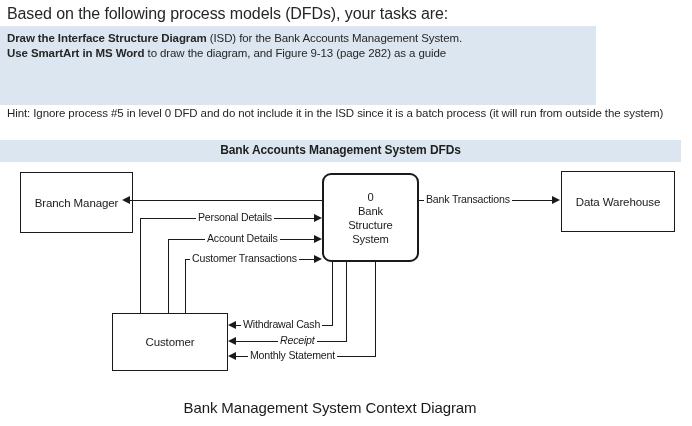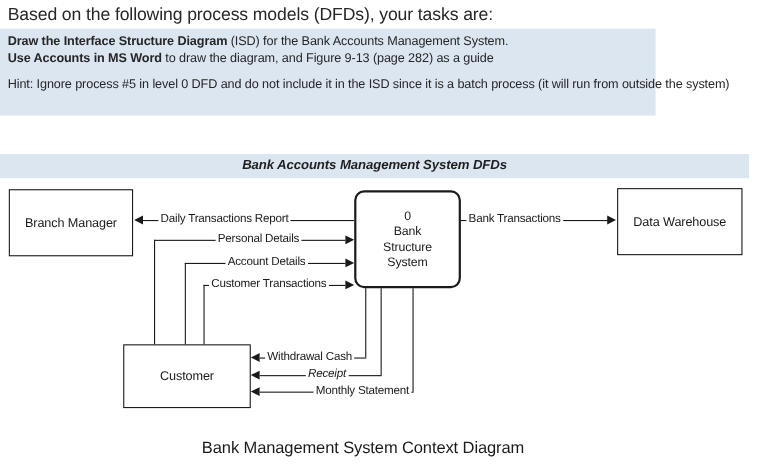--- a/index.html
+++ b/index.html
@@ -36,32 +36,31 @@
     background: #dce6f1;
   }
   .hl-text {
     position: absolute;
     font-size: 11.5px;
     color: #262626;
     letter-spacing: -0.1px;
     line-height: 15px;
     white-space: nowrap;
   }
-  .hl-text.wrapped { white-space: normal; }
+  .hl-text.wrapped { white-space: normal; margin-top: 36px; }
   .bold { font-weight: bold; }
 
   
   .diagram-title-bar {
     position: absolute;
     left: 0px;
     top: 140px;
     width: 681px;
     height: 22px;
     background: #dce6f1;
-    font-style: italic;
   }
   .diagram-title {
     position: absolute;
     left: 0;
     top: 3px;
     width: 681px;
     text-align: center;
     font-size: 12px;
     font-weight: bold;
     color: #1f1f1f;
@@ -83,21 +82,21 @@
     border: 1.4px solid #1a1a1a;
     box-sizing: border-box;
     display: flex;
     align-items: center;
     justify-content: center;
     font-size: 11.5px;
     color: #1a1a1a;
     letter-spacing: -0.1px;
   }
   #entity-branch-manager {
-    left: 8px; top: 10px; width: 113px; height: 61px;
+    left: 20px; top: 10px; width: 113px; height: 61px;
   }
   #entity-data-warehouse {
     left: 561px; top: 9px; width: 114px; height: 61px;
   }
   #entity-customer {
     left: 112px; top: 151px; width: 116px; height: 58px; text-align: right;
   }
 
   
   .process {
@@ -166,21 +165,21 @@
 </head>
 <body>
 
 <div class="intro-line">Based on the following process models (DFDs), your tasks are:</div>
 
 <div class="highlight-block">
   <div class="hl-text" style="left:7px; top:5px;">
     <span class="bold">Draw the Interface Structure Diagram</span><span> (ISD) for the Bank Accounts Management System.</span>
   </div>
   <div class="hl-text" style="left:7px; top:20px;">
-    <span class="bold">Use Accounts in MS Word</span><span> to draw the diagram, and Figure 9-13 (page 282) as a guide</span>
+    <span class="bold">Use SmartArt in MS Word</span><span> to draw the diagram, and Figure 9-13 (page 282) as a guide</span>
   </div>
   <div class="hl-text wrapped" style="left:7px; top:44px; width:667px;">Hint: Ignore process #5 in level 0 DFD and do not include it in the ISD since it is a batch process (it will run from outside the system)</div>
 </div>
 
 <div class="diagram-title-bar">
   <div class="diagram-title">Bank Accounts Management System DFDs</div>
 </div>
 
 <div class="diagram-canvas">
 
@@ -198,21 +197,20 @@
 
   <div class="process">
     <span>0</span>
     <span>Bank</span>
     <span>Structure</span>
     <span>System</span>
   </div>
 
   <div class="hline" style="left:130px; top:38px; width:192px;"></div>
   <div class="arrow-left" style="left:122px; top:34px;"></div>
-  <div class="flow-label" style="left:144px; top:32px;">Daily Transactions Report</div>
 
   <div class="vline" style="left:140px; top:56px; height:95px;"></div>
   <div class="hline" style="left:140px; top:56px; width:174px;"></div>
   <div class="arrow-right" style="left:314px; top:52px;"></div>
   <div class="flow-label" style="left:196px; top:50px;">Personal Details</div>
 
   <div class="vline" style="left:168px; top:77px; height:74px;"></div>
   <div class="hline" style="left:168px; top:77px; width:146px;"></div>
   <div class="arrow-right" style="left:314px; top:73px;"></div>
   <div class="flow-label" style="left:205px; top:71px;">Account Details</div>
@@ -232,17 +230,17 @@
   <div class="flow-label" style="left:241px; top:157px;">Withdrawal Cash</div>
 
   <div class="vline" style="left:346px; top:100px; height:79px;"></div>
   <div class="hline" style="left:236px; top:179px; width:111px;"></div>
   <div class="arrow-left" style="left:228px; top:175px;"></div>
   <div class="flow-label" style="left:278px; top:173px;font-style:italic;">Receipt</div>
 
   <div class="vline" style="left:375px; top:100px; height:94px;"></div>
   <div class="hline" style="left:236px; top:194px; width:140px;"></div>
   <div class="arrow-left" style="left:228px; top:190px;"></div>
-  <div class="flow-label" style="left:248px; top:188px;margin-left:37px;">Monthly Statement</div>
+  <div class="flow-label" style="left:248px; top:188px;">Monthly Statement</div>
 
 </div>
 
 <div class="caption">Bank Management System Context Diagram</div>
 
 </body></html>

